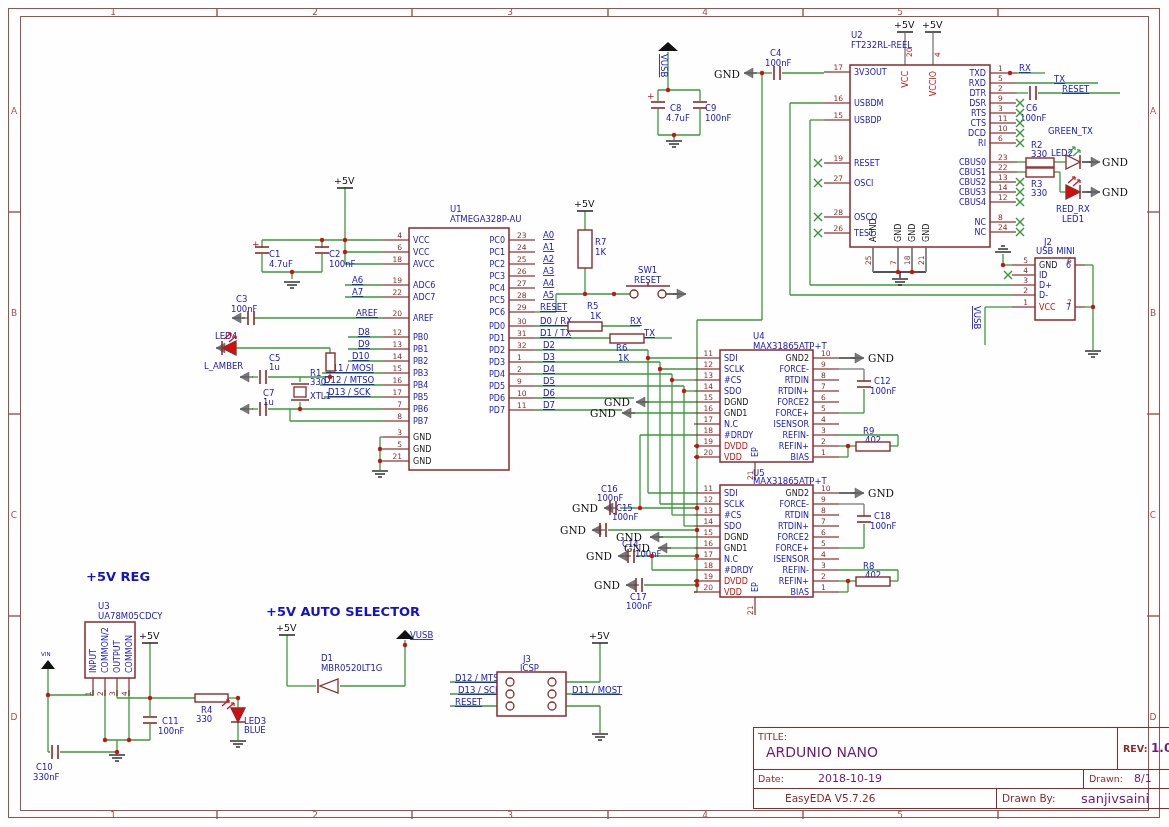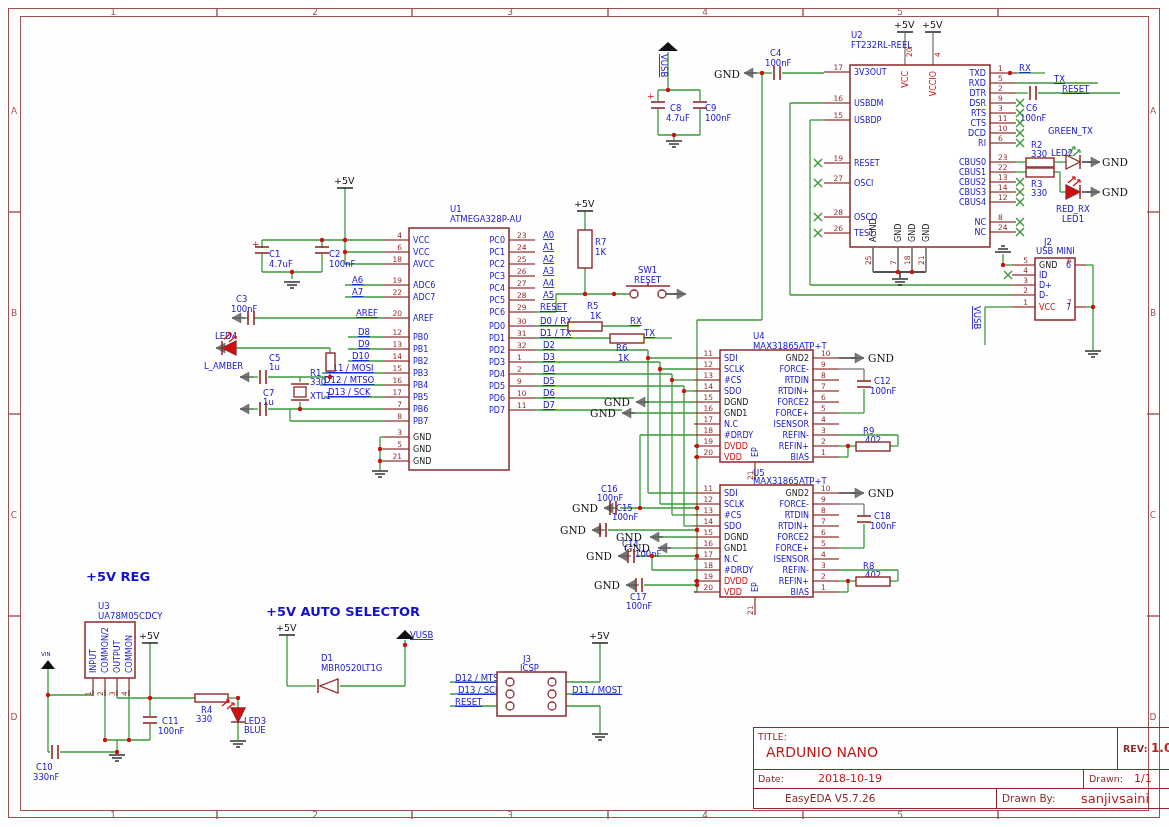--- a/index.html
+++ b/index.html
@@ -21,21 +21,21 @@
   text.vin{fill:#1616d0;font-size:5.5px;}
   text.frm{fill:#9e5050;font-size:9px;text-anchor:middle;}
   
   .frect{position:absolute;border:1.6px solid #9e5050;}
   
   #tb{position:absolute;left:753px;top:727px;width:450px;height:82px;border:1.6px solid #8c2a2a;box-sizing:border-box;color:#8c2a2a;}
   #tb .row1{position:relative;height:42px;border-bottom:1.4px solid #8c2a2a;box-sizing:border-box;}
   #tb .row2{position:relative;height:19px;border-bottom:1.4px solid #8c2a2a;box-sizing:border-box;}
   #tb .row3{position:relative;height:19px;}
   #tb .lab{font-size:9.5px;color:#8c2a2a;}
-  #tb .val{color:#b91c1c;}
+  #tb .val{color:#701a75;}
   .abs{position:absolute;}
 </style>
 </head>
 <body>
 
 <div id="page">
   <div class="frect" style="left:8px;top:8px;width:1150px;height:808px;"></div>
   <div class="frect" style="left:20px;top:16px;width:1127px;height:793px;"></div>
   <svg id="sch" width="1169" height="827" viewBox="0 0 1169 827">
       <line x1="345" y1="187" x2="345" y2="264" stroke="#3a9a3a" stroke-width="1.3"></line>
@@ -993,21 +993,21 @@
       <div class="abs" style="right:0;top:0;width:85px;height:100%;border-left:1.4px solid #8c2a2a;box-sizing:border-box;font-weight:bold;">
         <span class="abs lab" style="left:5px;top:15px;">REV:</span>
         <span class="abs val" style="left:33px;top:13px;font-size:12px;text-align:center;">1.0</span>
       </div>
     </div>
     <div class="row2">
       <div class="abs lab" style="left:4px;top:3px;">Date:</div>
       <div class="abs val" style="left:64px;top:2px;font-size:11px;">2018-10-19</div>
       <div class="abs" style="right:0;top:0;width:119px;height:100%;border-left:1.4px solid #8c2a2a;box-sizing:border-box;">
         <span class="abs lab" style="left:5px;top:3px;">Drawn:</span>
-        <span class="abs val" style="left:50px;top:2px;font-size:11px;">1/1</span>
+        <span class="abs val" style="left:50px;top:2px;font-size:11px;">8/1</span>
       </div>
     </div>
     <div class="row3">
       <div class="abs lab" style="left:4px;top:3px;font-size:10.5px;margin-left:27px;">EasyEDA V5.7.26</div>
       <div class="abs" style="right:0;top:0;width:206px;height:100%;border-left:1.4px solid #8c2a2a;box-sizing:border-box;padding-left:20px;">
         <span class="abs lab" style="left:5px;top:3px;font-size:10.5px;">Drawn By:</span>
         <span class="abs val" style="left:84px;top:2px;font-size:13px;">sanjivsaini</span>
       </div>
     </div>
   </div>

